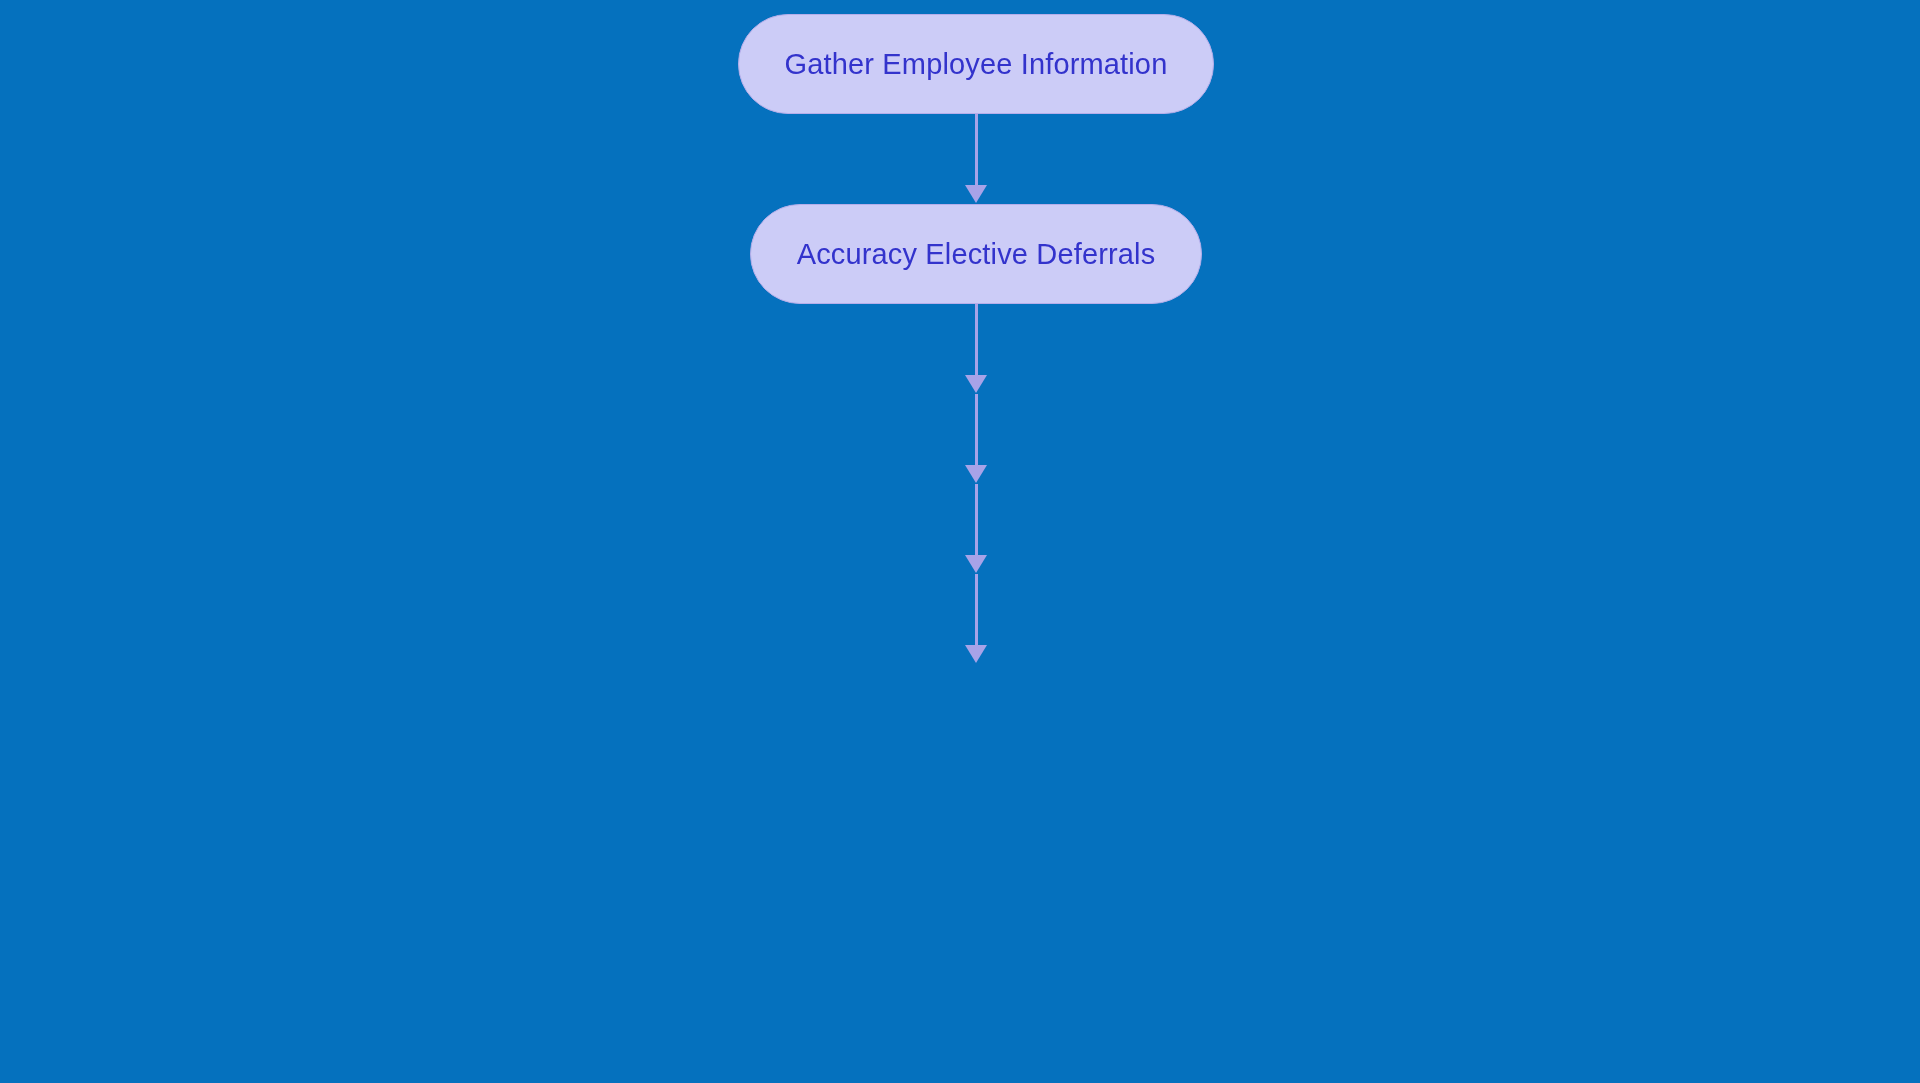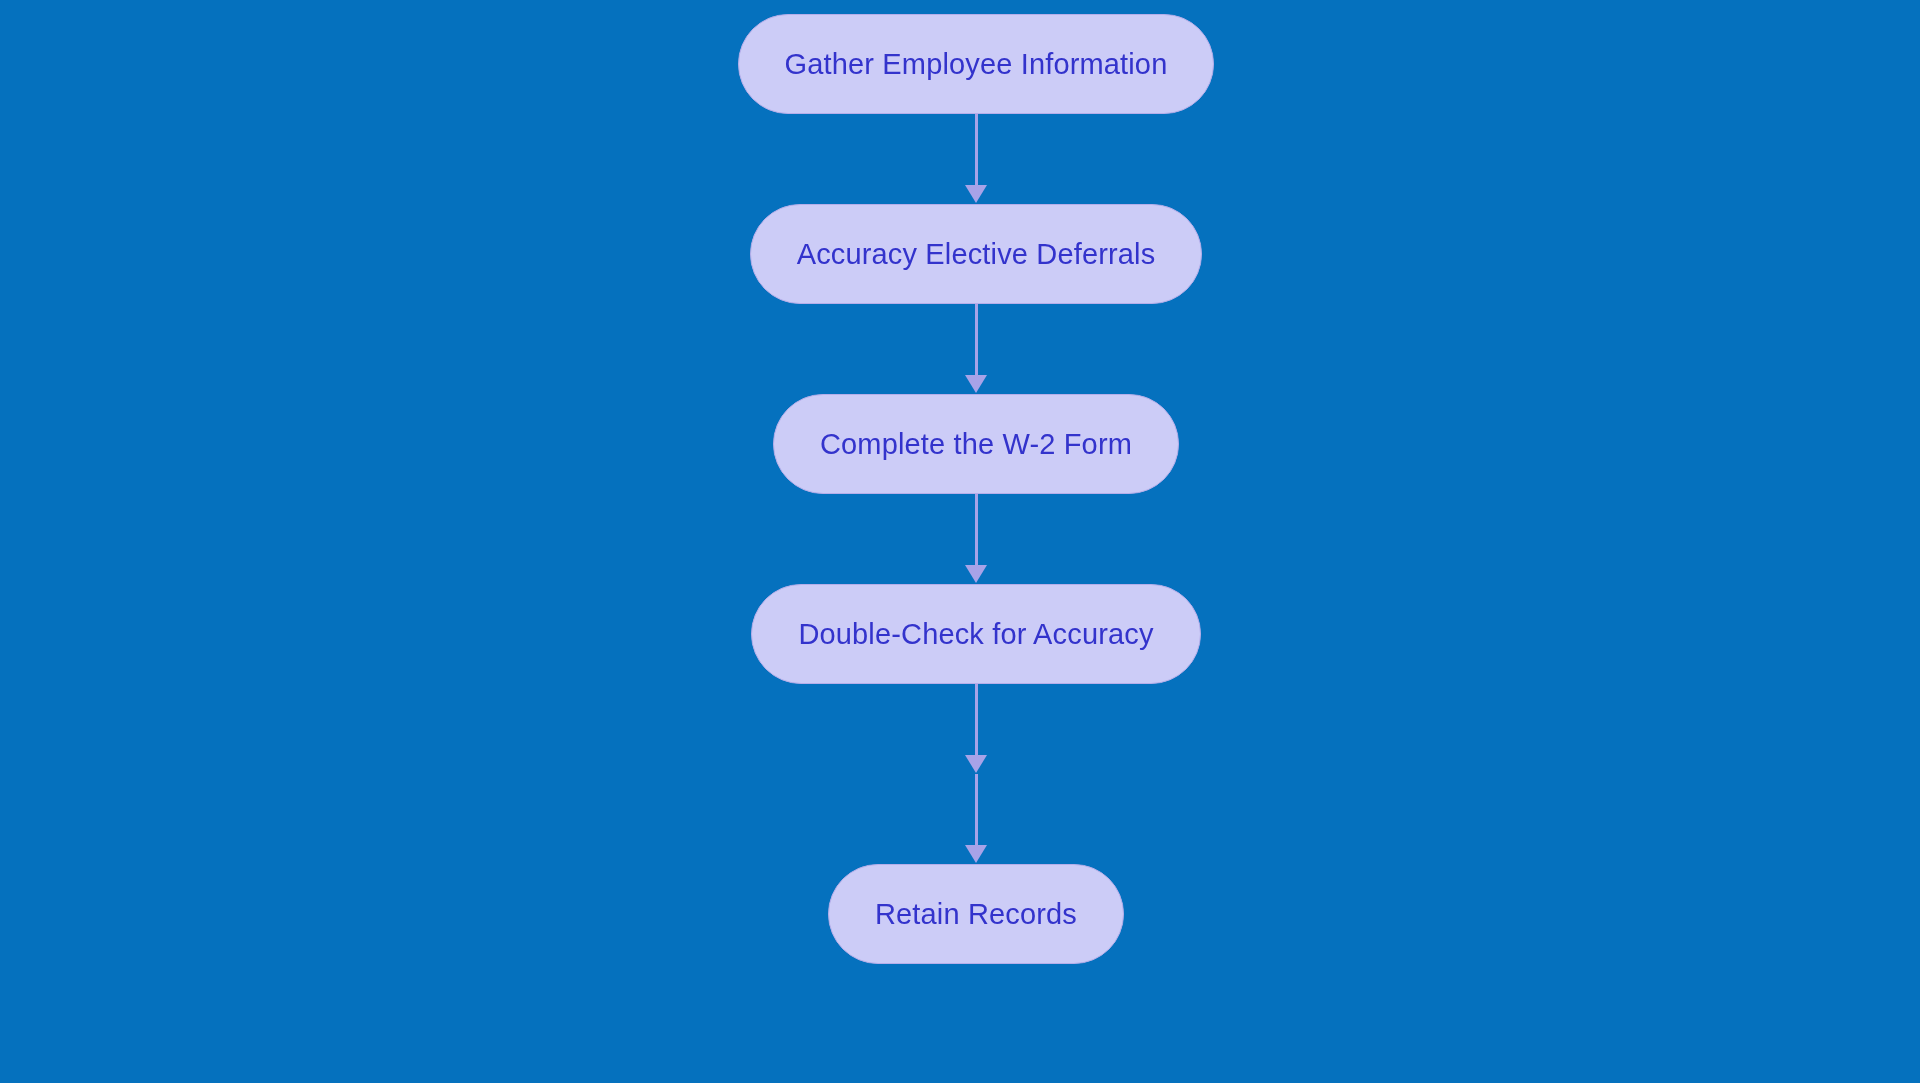--- a/index.html
+++ b/index.html
@@ -104,42 +104,33 @@
 
     <div class="flow-node">
       <span class="flow-node-label">Accuracy Elective Deferrals</span>
     </div>
 
     <div class="flow-connector">
       <div class="connector-line"></div>
       <div class="connector-arrowhead"></div>
     </div>
 
-    <div class="flow-node">
-      <span class="flow-node-label">Complete the W-2 Form</span>
-    </div>
-
-    <div class="flow-connector">
-      <div class="connector-line"></div>
-      <div class="connector-arrowhead"></div>
-    </div>
-
-    <div class="flow-node">
-      <span class="flow-node-label">Double-Check for Accuracy</span>
-    </div>
 
     <div class="flow-connector">
       <div class="connector-line"></div>
       <div class="connector-arrowhead"></div>
     </div>
 
 
     <div class="flow-connector">
       <div class="connector-line"></div>
       <div class="connector-arrowhead"></div>
     </div>
 
-    <div class="flow-node">
-      <span class="flow-node-label">Retain Records</span>
+
+    <div class="flow-connector">
+      <div class="connector-line"></div>
+      <div class="connector-arrowhead"></div>
     </div>
+
 
   </div>
 </div>
 
 </body></html>

